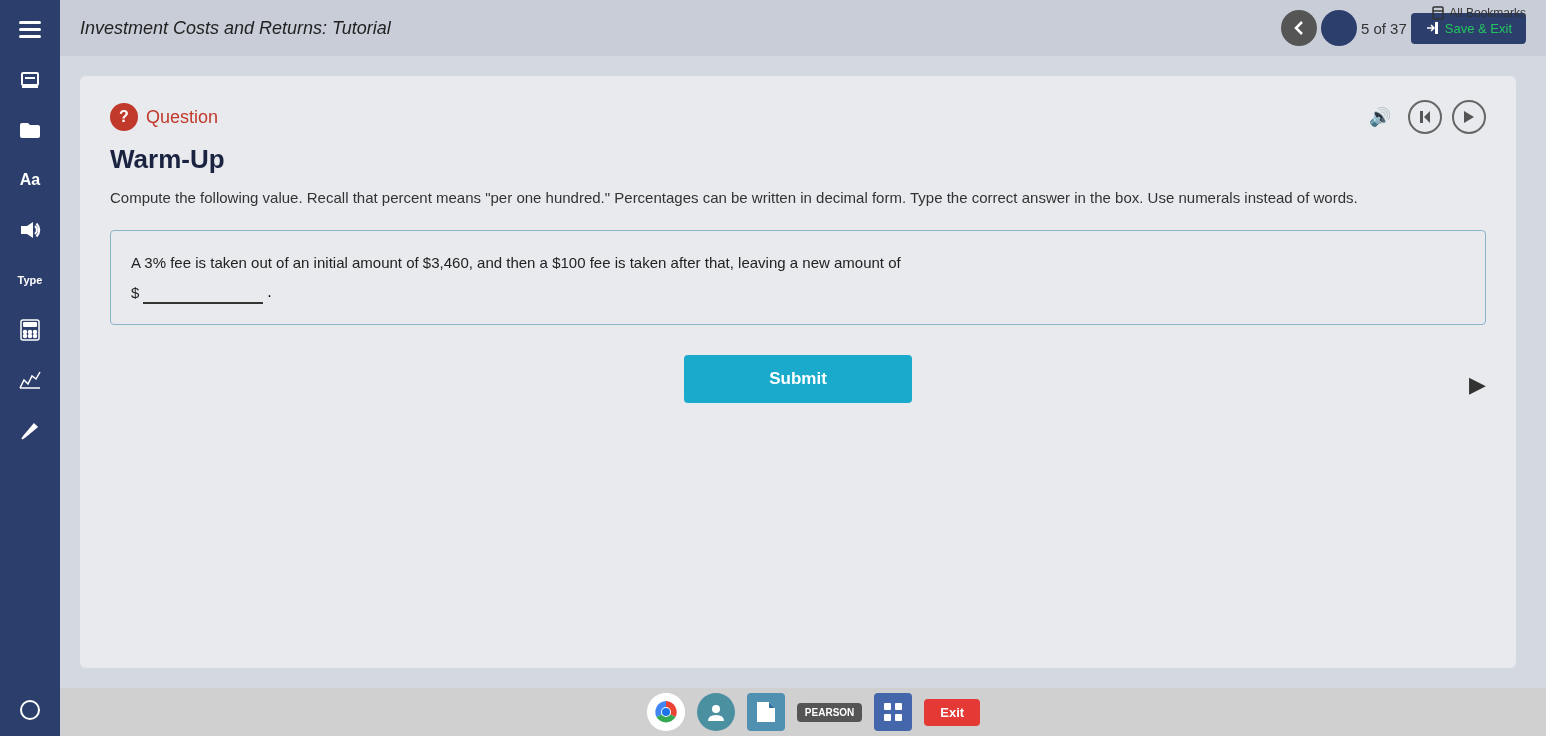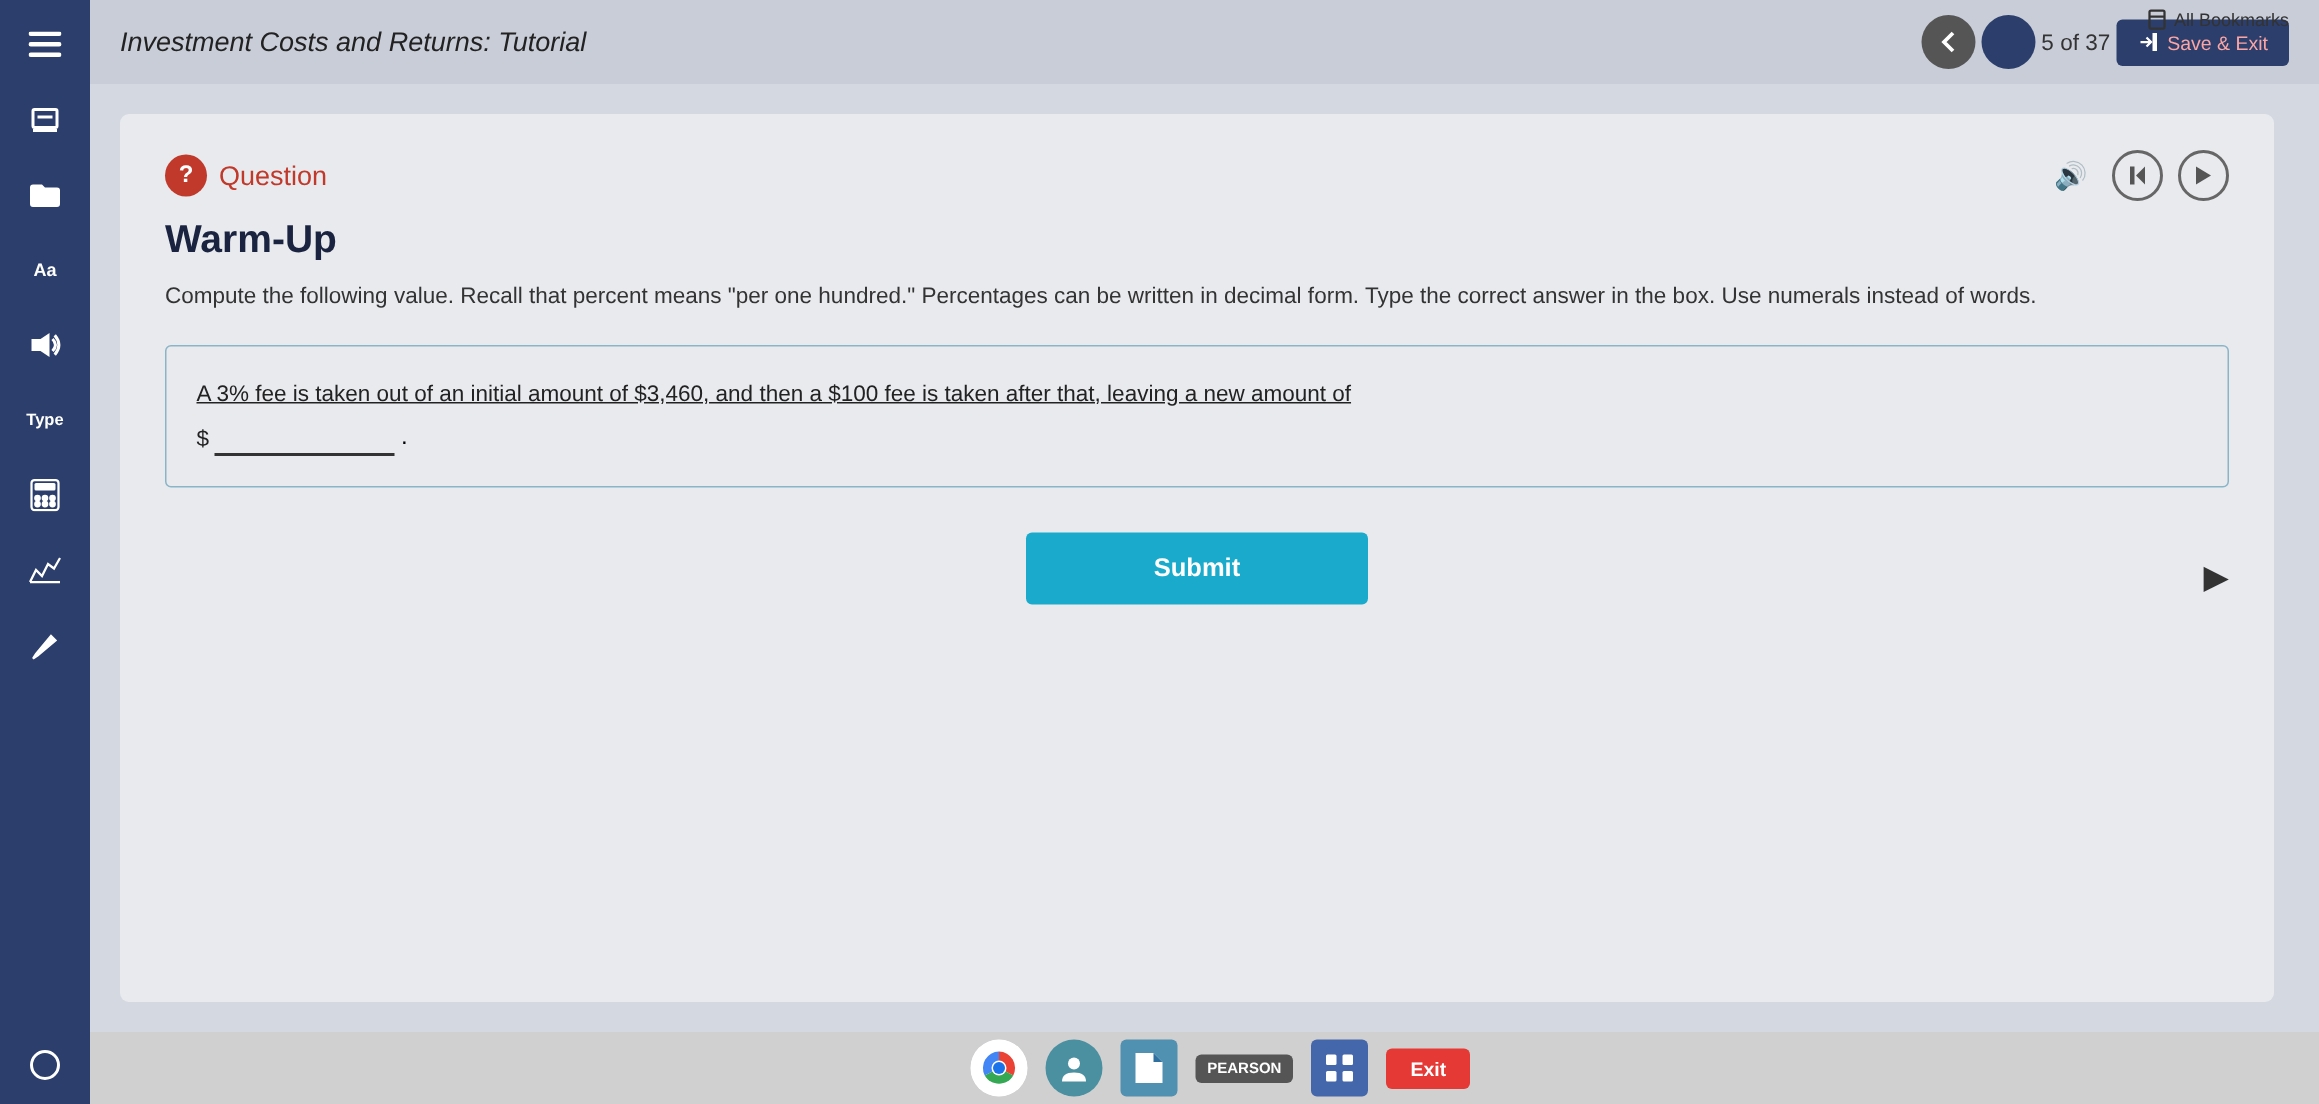--- a/index.html
+++ b/index.html
@@ -80,21 +80,21 @@
       display: flex;
       align-items: center;
       justify-content: center;
       font-size: 16px;
     }
     .nav-btn-back { background: #555; color: white; }
     .nav-btn-circle { background: #2c3e6b; color: white; width: 36px; height: 36px; border-radius: 50%; display:flex; align-items:center; justify-content:center; }
     .page-count { font-size: 15px; color: #333; font-weight: 500; }
     .save-exit-btn {
       background: #2c3e6b;
-      color: #fca5a5;
+      color: #22c55e;
       border: none;
       padding: 8px 14px;
       border-radius: 4px;
       cursor: pointer;
       font-size: 13px;
       display: flex;
       align-items: center;
       gap: 6px;
     }
 
@@ -179,21 +179,20 @@
       border: 1.5px solid #8ab4c8;
       border-radius: 4px;
       background: #e8eaee;
       padding: 20px 20px 20px 20px;
       margin-bottom: 30px;
     }
     .problem-text {
       font-size: 15px;
       color: #222;
       line-height: 1.6;
-      text-decoration: underline;
     }
     .answer-row {
       display: flex;
       align-items: center;
       gap: 4px;
       margin-top: 6px;
     }
     .dollar-sign {
       font-size: 15px;
       color: #222;
@@ -272,21 +271,21 @@
       <rect x="2" y="3" width="16" height="12" rx="1"></rect>
       <line x1="2" y1="17" x2="18" y2="17"></line>
       <line x1="5" y1="8" x2="15" y2="8"></line>
     </svg>
   </div>
   <div class="sidebar-item">
     <svg width="22" height="18" viewBox="0 0 22 18" fill="white">
       <path d="M1 4 Q1 2 3 2 L9 2 L11 4 L19 4 Q21 4 21 6 L21 15 Q21 17 19 17 L3 17 Q1 17 1 15 Z"></path>
     </svg>
   </div>
-  <div class="sidebar-item" style="font-size:12px; font-weight:bold; color:white;">Aa</div>
+  <div class="sidebar-item" style="font-size:16px; font-weight:bold; color:white;">Aa</div>
   <div class="sidebar-item">
     <svg width="22" height="20" viewBox="0 0 22 20" fill="white">
       <polygon points="2,6 8,6 14,2 14,18 8,14 2,14"></polygon>
       <path d="M16 6 Q20 10 16 14" stroke="white" stroke-width="2" fill="none"></path>
       <path d="M17.5 3.5 Q23 10 17.5 16.5" stroke="white" stroke-width="2" fill="none"></path>
     </svg>
   </div>
   <div class="sidebar-item" style="font-size:11px; color:white; font-weight:bold; line-height:1;">Type</div>
   <div class="sidebar-item">
     <svg width="20" height="22" viewBox="0 0 20 22" fill="none" stroke="white" stroke-width="1.5">

